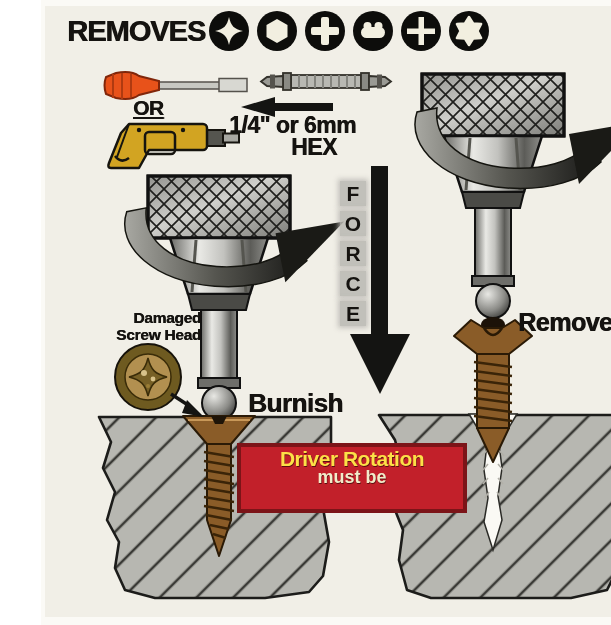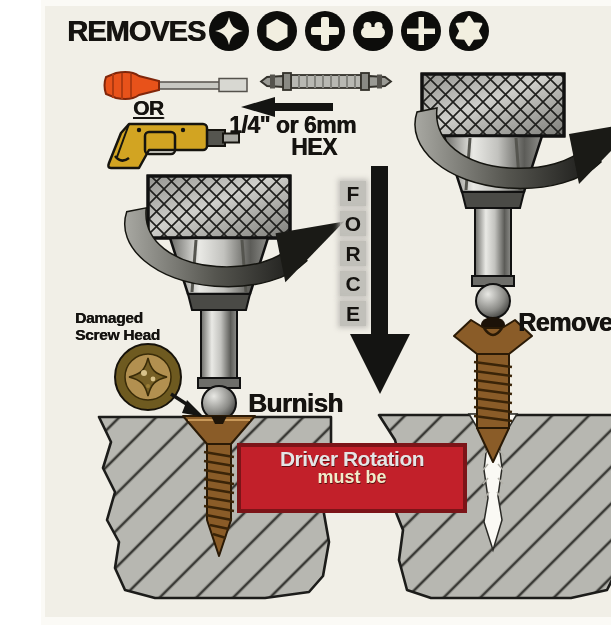--- a/index.html
+++ b/index.html
@@ -15,26 +15,26 @@
   
   .or{font-size:21px;letter-spacing:-0.5px;text-shadow:0.5px 0 #151310;text-decoration:underline;}
   .sizetxt{font-size:23px;letter-spacing:-0.5px;text-shadow:0.6px 0 #151310;white-space:nowrap;}
   
   .force-col{display:flex;flex-direction:column;gap:5px;}
   .force-letter{width:26px;height:25px;background:rgba(185,183,178,0.85);box-shadow:0 0 5px 2px rgba(185,183,178,0.8);
       font-size:21px;font-weight:bold;display:flex;align-items:center;justify-content:center;}
   .dn-shaft{width:17px;background:#141412;}
   .dn-head{width:0;height:0;border-left:30px solid transparent;border-right:30px solid transparent;border-top:60px solid #141412;}
   
-  .damaged{font-size:15.5px;font-weight:bold;line-height:1.08;text-align:left;letter-spacing:-0.3px;text-shadow:0.4px 0 #151310;}
+  .damaged{font-size:15.5px;font-weight:bold;line-height:1.08;text-align:right;letter-spacing:-0.3px;text-shadow:0.4px 0 #151310;}
   .burnish{font-size:26px;font-weight:bold;letter-spacing:-0.5px;text-shadow:0.7px 0 #151310;text-align:center;}
   .remove{font-size:25px;font-weight:bold;letter-spacing:-0.5px;text-shadow:0.7px 0 #151310;}
   
   .warnbox{width:222px;height:60px;background:#c2202a;border:4px solid #7c1418;text-align:center;padding-top:2px;}
-  .warn1{font-size:21px;font-weight:bold;line-height:20px;color:#e5e5e5;letter-spacing:-0.5px;text-shadow:0.6px 0.6px 0 #5c0e10;}
+  .warn1{font-size:21px;font-weight:bold;line-height:20px;color:#fde047;letter-spacing:-0.5px;text-shadow:0.6px 0.6px 0 #5c0e10;}
   .warn2{font-size:18px;font-weight:bold;line-height:17px;color:#f2ecca;text-shadow:0.6px 0.6px 0 #5c0e10;}
   .warn3{font-size:28px;font-weight:bold;line-height:25px;color:#ffd319;letter-spacing:2px;text-shadow:1px 1px 0 #5c0e10;}
 </style>
 </head>
 <body>
 
 <div id="canvas">
   <div id="paper"></div>
 
   <svg width="0" height="0" style="position:absolute">

